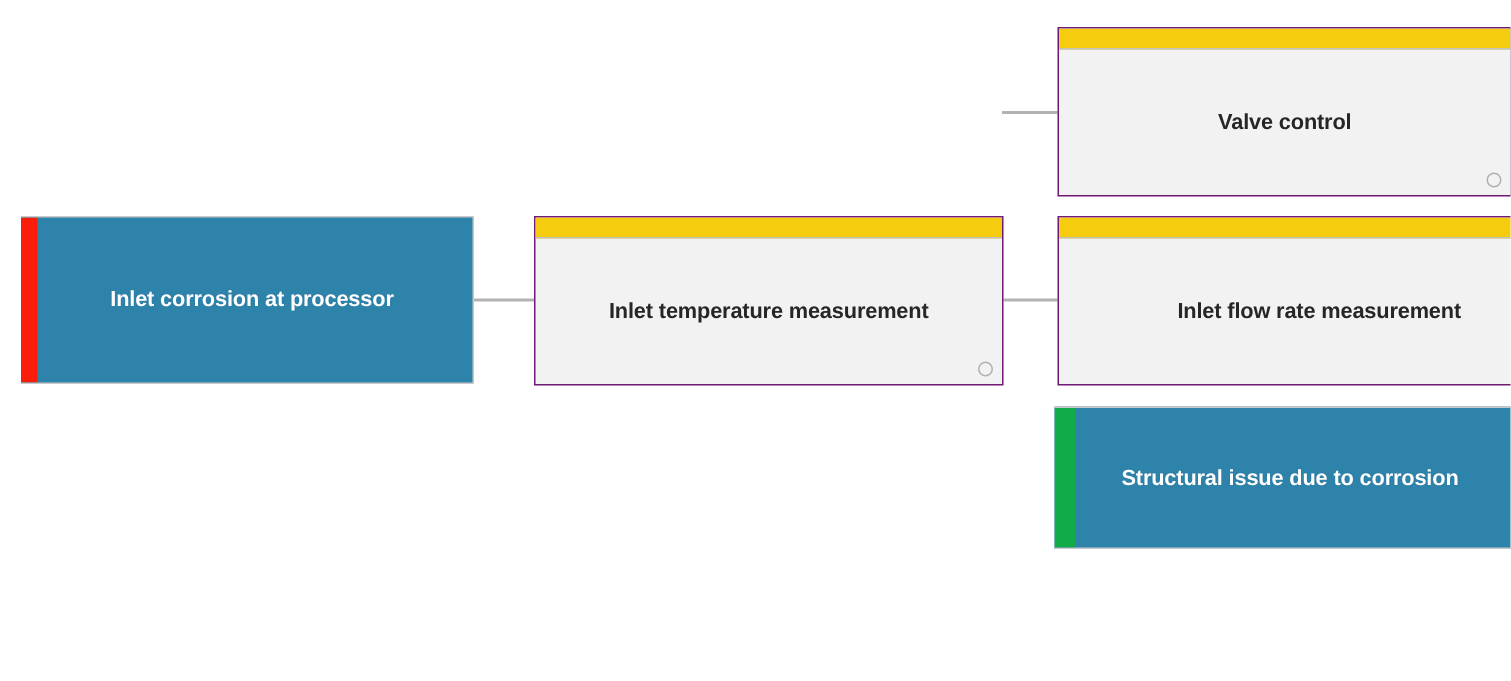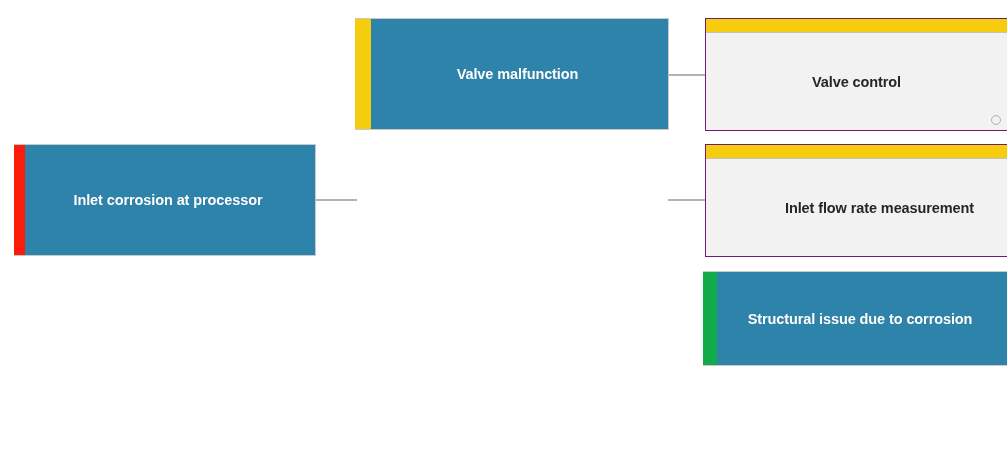--- a/index.html
+++ b/index.html
@@ -108,36 +108,37 @@
 <body>
 
 <div id="canvas">
 
   <div class="connector" style="left:668px; top:74px; width:38px;"></div>
 
   <div class="connector" style="left:315px; top:199px; width:42px;"></div>
 
   <div class="connector" style="left:668px; top:199px; width:38px;"></div>
 
-  <div class="node node-solid" style="left:355px; top:18px; width:314px; height:112px;">
-    <div class="accent-left" style="background:#f5cc0e;"></div>
-    <div class="node-label">Valve malfunction</div>
-  </div>
 
   <div class="node node-light" style="left:705px; top:18px; width:303px; height:113px;">
     <div class="accent-top" style="background:#f5cc0e;"></div>
     <div class="node-label">Valve control</div>
     <div class="corner-handle"></div>
   </div>
 
   <div class="node node-solid" style="left:14px; top:144px; width:302px; height:112px;">
     <div class="accent-left" style="background:#fa1e0a; width:11px;"></div>
     <div class="node-label" style="padding-left:11px;">Inlet corrosion at processor</div>
   </div>
 
+  <div class="node node-light" style="left:356px; top:144px; width:313px; height:113px;">
+    <div class="accent-top" style="background:#f5cc0e;"></div>
+    <div class="node-label">Inlet temperature measurement</div>
+    <div class="corner-handle"></div>
+  </div>
 
   <div class="node node-light" style="left:705px; top:144px; width:349px; height:113px;">
     <div class="accent-top" style="background:#f5cc0e;"></div>
     <div class="node-label">Inlet flow rate measurement</div>
     <div class="corner-handle"></div>
   </div>
 
   <div class="node node-solid" style="left:703px; top:271px; width:305px; height:95px;">
     <div class="accent-left" style="background:#12ab4a; width:14px;"></div>
     <div class="node-label" style="padding-left:14px;">Structural issue due to corrosion</div>

